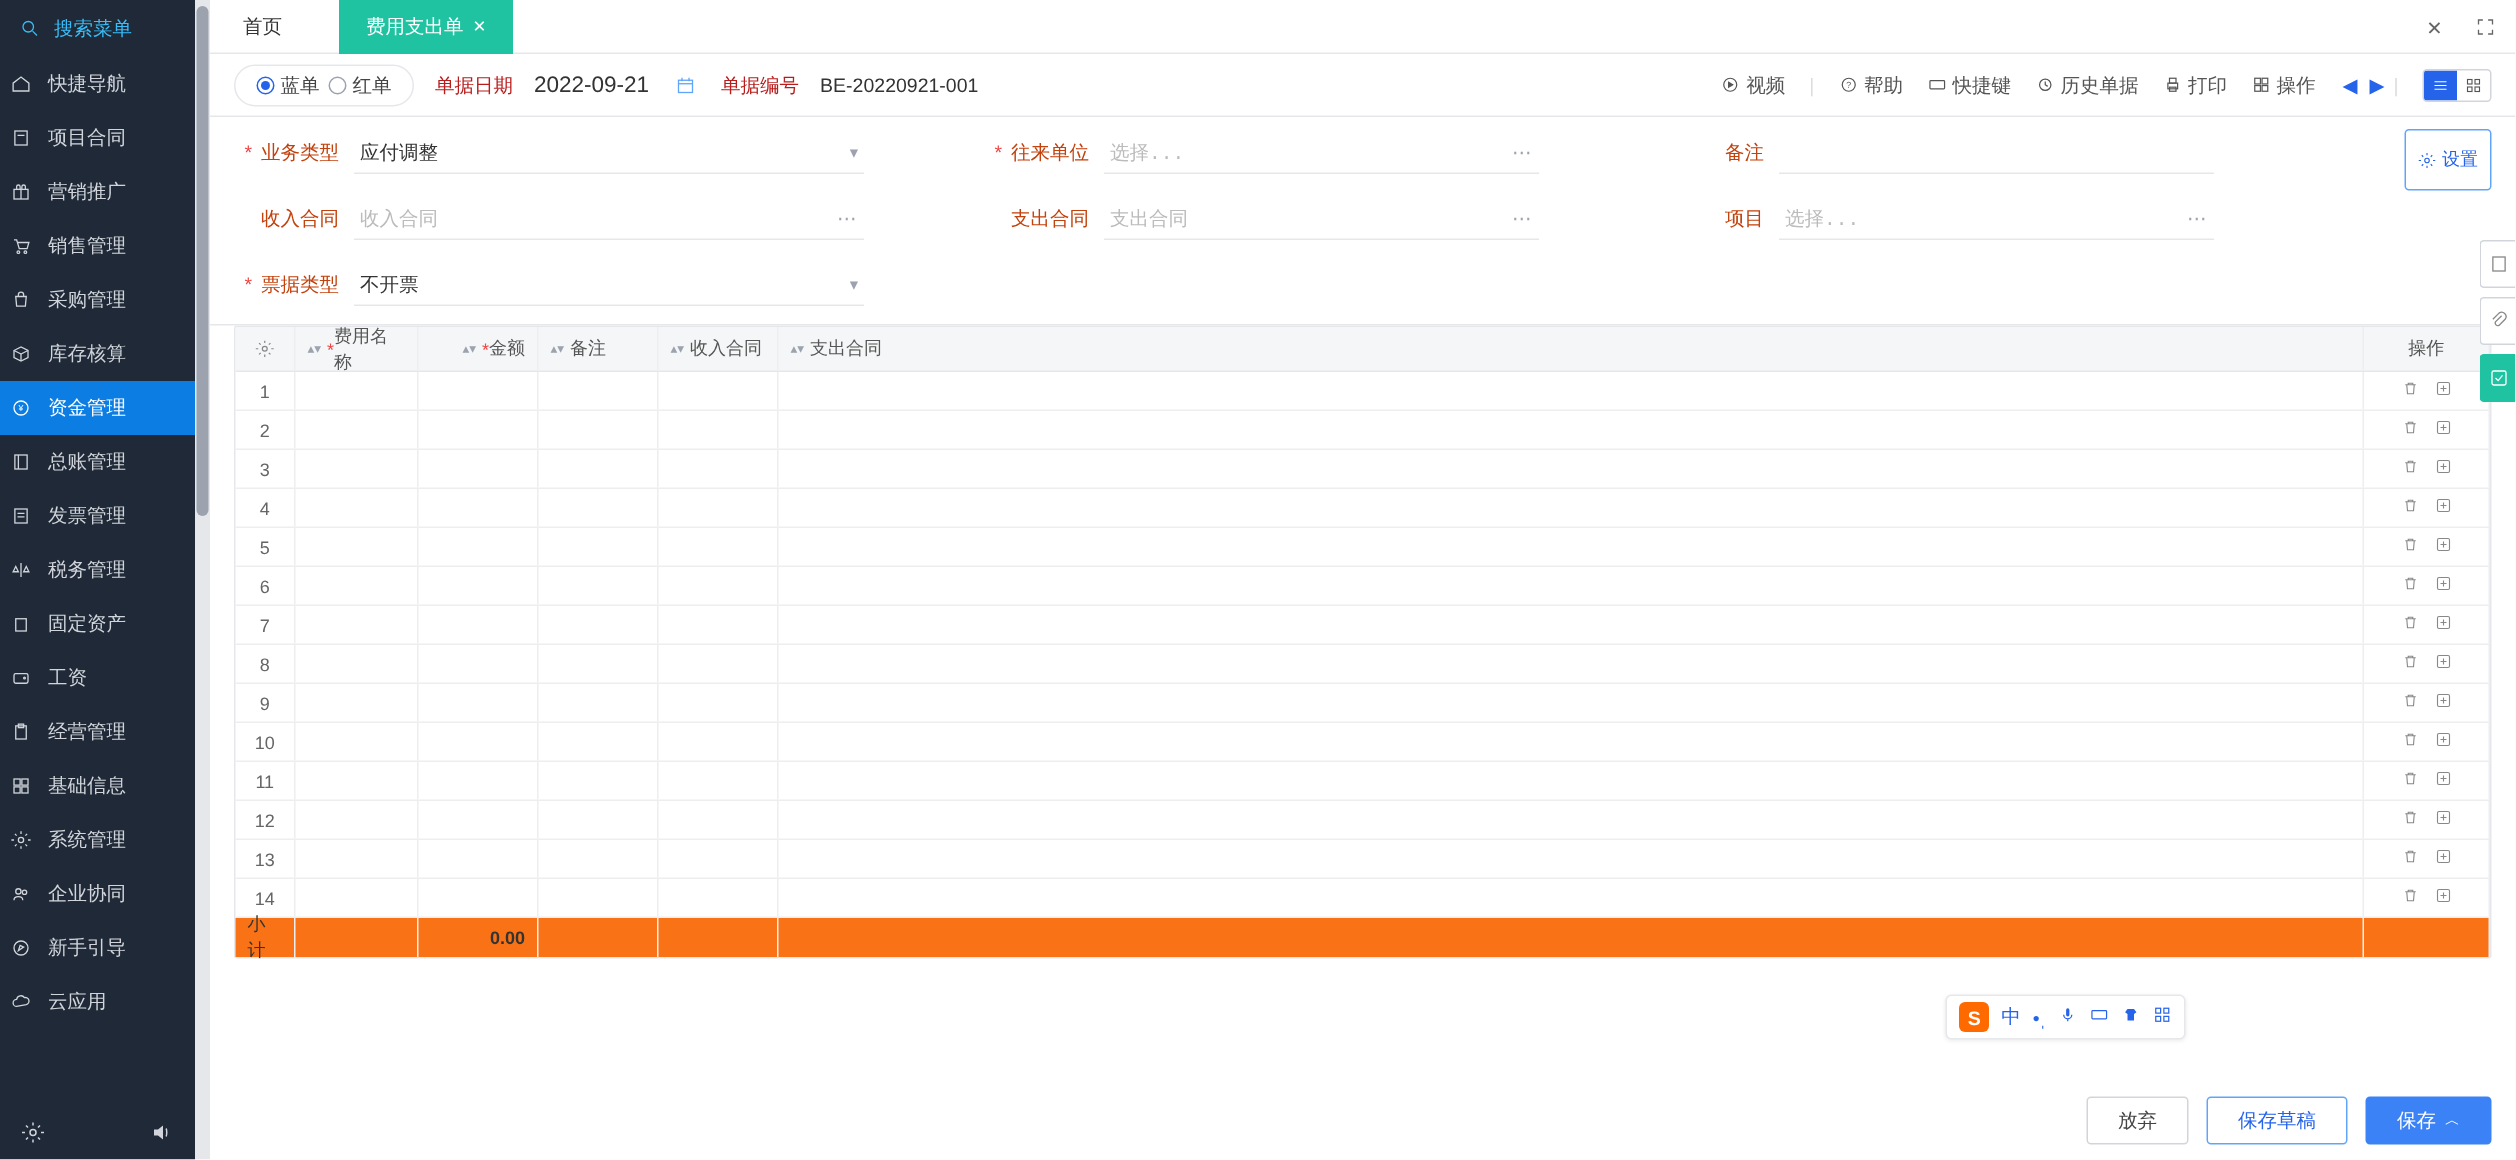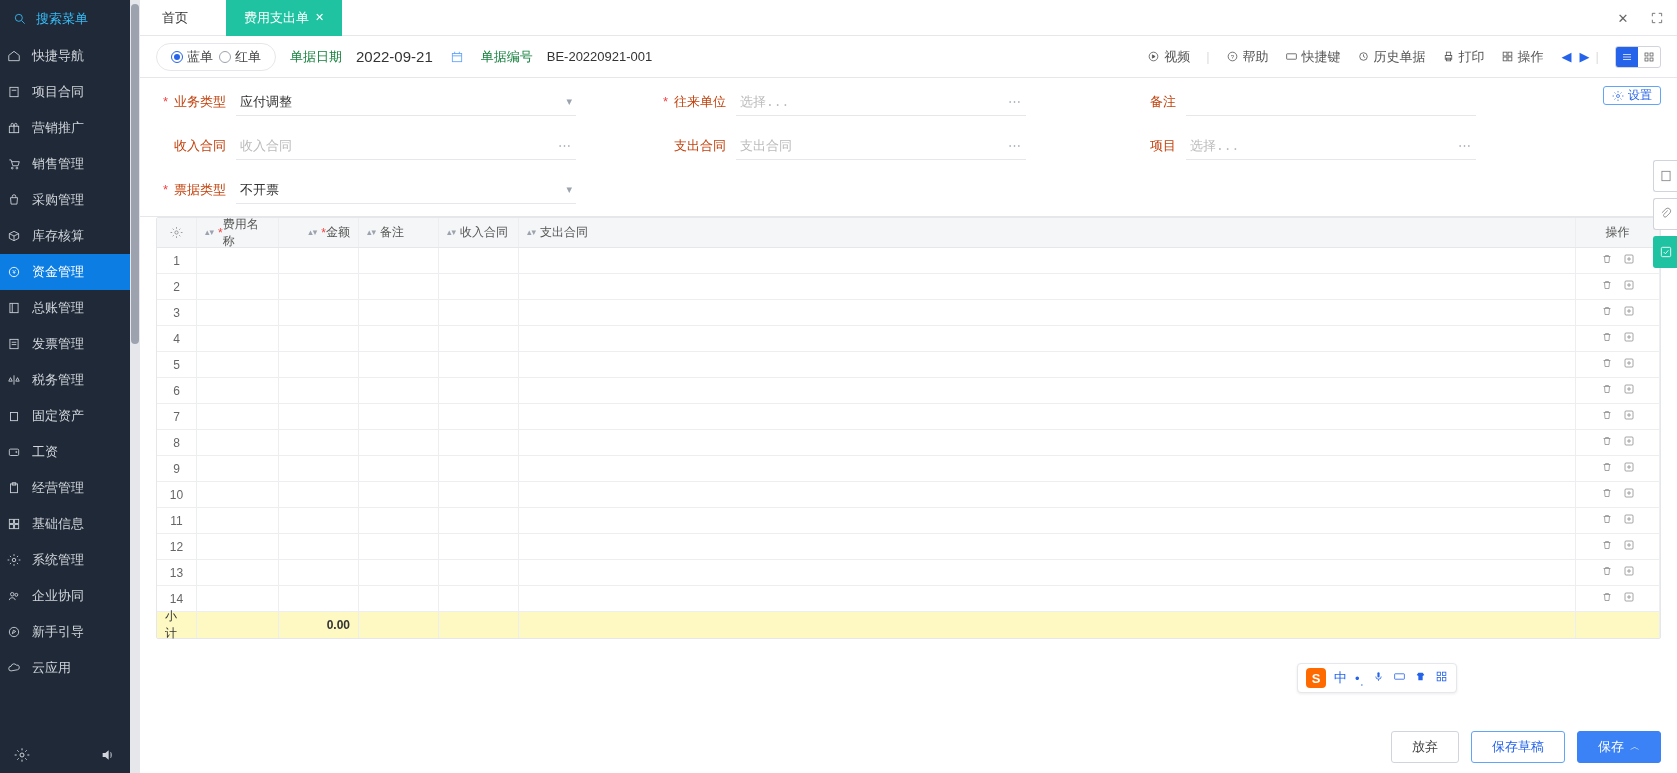--- a/index.html
+++ b/index.html
@@ -28,30 +28,30 @@
 .tabs-right { position: absolute; right: 10px; top: 0; height: 36px; display: flex; align-items: center; gap: 14px; color: #666; }
 .icon-btn { width: 20px; height: 20px; display: inline-flex; align-items: center; justify-content: center; cursor: pointer; }
 
 
 .top-strip { display: flex; align-items: center; height: 42px; padding: 0 16px; border-bottom: 1px solid #e5e7eb; gap: 14px; font-size: 13px; color: #444; }
 .radio-grp { display: flex; align-items: flex-end; gap: 6px; border: 1px solid #e5e7eb; border-radius: 18px; padding: 4px 14px; }
 .radio-item { display: flex; align-items: center; gap: 4px; cursor: pointer; }
 .radio-dot { width: 12px; height: 12px; border-radius: 50%; border: 1px solid #9ca3af; display: inline-flex; align-items: center; justify-content: center; }
 .radio-dot.checked { border-color: #2563eb; }
 .radio-dot.checked::after { content: ""; width: 6px; height: 6px; border-radius: 50%; background: #2563eb; }
-.meta-label { color: #15803d; }
+.meta-label { color: #b91c1c; }
 .meta-val { color: #333; }
 .top-right { margin-left: auto; display: flex; align-items: center; gap: 16px; color: #555; }
 .tr-item { display: flex; align-items: center; gap: 4px; cursor: pointer; }
 .arrow-btns { display: flex; gap: 4px; }
 .arrow-btn { width: 14px; height: 14px; display: inline-flex; align-items: center; justify-content: center; cursor: pointer; color: #2563eb; }
 .view-toggle { display: flex; border: 1px solid #d1d5db; border-radius: 3px; overflow: hidden; }
 .view-seg { width: 22px; height: 20px; display: inline-flex; align-items: center; justify-content: center; cursor: pointer; }
 .view-seg.active { background: #2563eb; color: #fff; }
-.settings-btn { border: 1px solid #60a5fa; color: #2563eb; border-radius: 3px; padding: 0 8px; display: flex; align-items: center; gap: 4px; cursor: pointer; font-size: 12px; }
+.settings-btn { border: 1px solid #60a5fa; color: #2563eb; border-radius: 3px; padding: 11px 8px; display: flex; align-items: center; gap: 4px; cursor: pointer; font-size: 12px; }
 
 
 .form-area { padding: 10px 16px 12px 16px; border-bottom: 1px solid #e5e7eb; }
 .form-row { display: flex; gap: 80px; margin-bottom: 16px; }
 .form-item { display: flex; align-items: center; width: 420px; }
 .form-item.wide { width: 370px; }
 .form-label { width: 80px; text-align: right; padding-right: 10px; color: #c2410c; position: relative; }
 .req::before { content: "*"; color: #ef4444; margin-right: 6px; }
 .form-control { flex: 1; height: 28px; border-bottom: 1px solid #e5e7eb; display: flex; align-items: center; justify-content: space-between; padding: 0 4px; color: #333; position: relative; }
 .form-control .ph { color: #bbb; font-family: Liberation Mono, monospace; }
@@ -67,21 +67,21 @@
 .col-idx { width: 40px; justify-content: center; }
 .col-name { width: 82px; }
 .col-amt { width: 80px; justify-content: flex-end; }
 .col-remark { width: 80px; }
 .col-inc { width: 80px; }
 .col-expc { flex: 1; }
 .col-ops-head { width: 84px; justify-content: center; }
 .col-ops { width: 84px; justify-content: center; gap: 10px; color: #888; }
 .gear-th { width: 40px; justify-content: center; }
 .tbl-row { display: flex; height: 26px; border-bottom: 1px solid #eceef0; font-size: 12px; color: #666; }
-.subtotal-row { display: flex; height: 26px; background: #fef9c3; font-size: 12px; color: #333; }
+.subtotal-row { display: flex; height: 26px; background: #f97316; font-size: 12px; color: #333; }
 
 
 .right-tabs { position: absolute; right: 0; top: 160px; width: 24px; display: flex; flex-direction: column; gap: 6px; }
 .right-tab { width: 24px; height: 32px; border: 1px solid #d1d5db; border-right: none; background: #fff; display: flex; align-items: center; justify-content: center; color: #888; cursor: pointer; border-radius: 3px 0 0 3px; }
 .right-tab.active { background: #1fc3a1; color: #fff; border-color: #1fc3a1; }
 
 
 .ime-bar { position: absolute; right: 220px; bottom: 80px; display: flex; align-items: center; gap: 8px; background: #fff; padding: 4px 8px; border: 1px solid #e5e7eb; border-radius: 4px; box-shadow: 0 1px 3px rgba(0,0,0,0.08); }
 .ime-s { width: 20px; height: 20px; background: #ff6a00; border-radius: 4px; color: #fff; display: flex; align-items: center; justify-content: center; font-weight: bold; font-size: 13px; }
 .ime-ic { color: #2563eb; font-size: 13px; }

